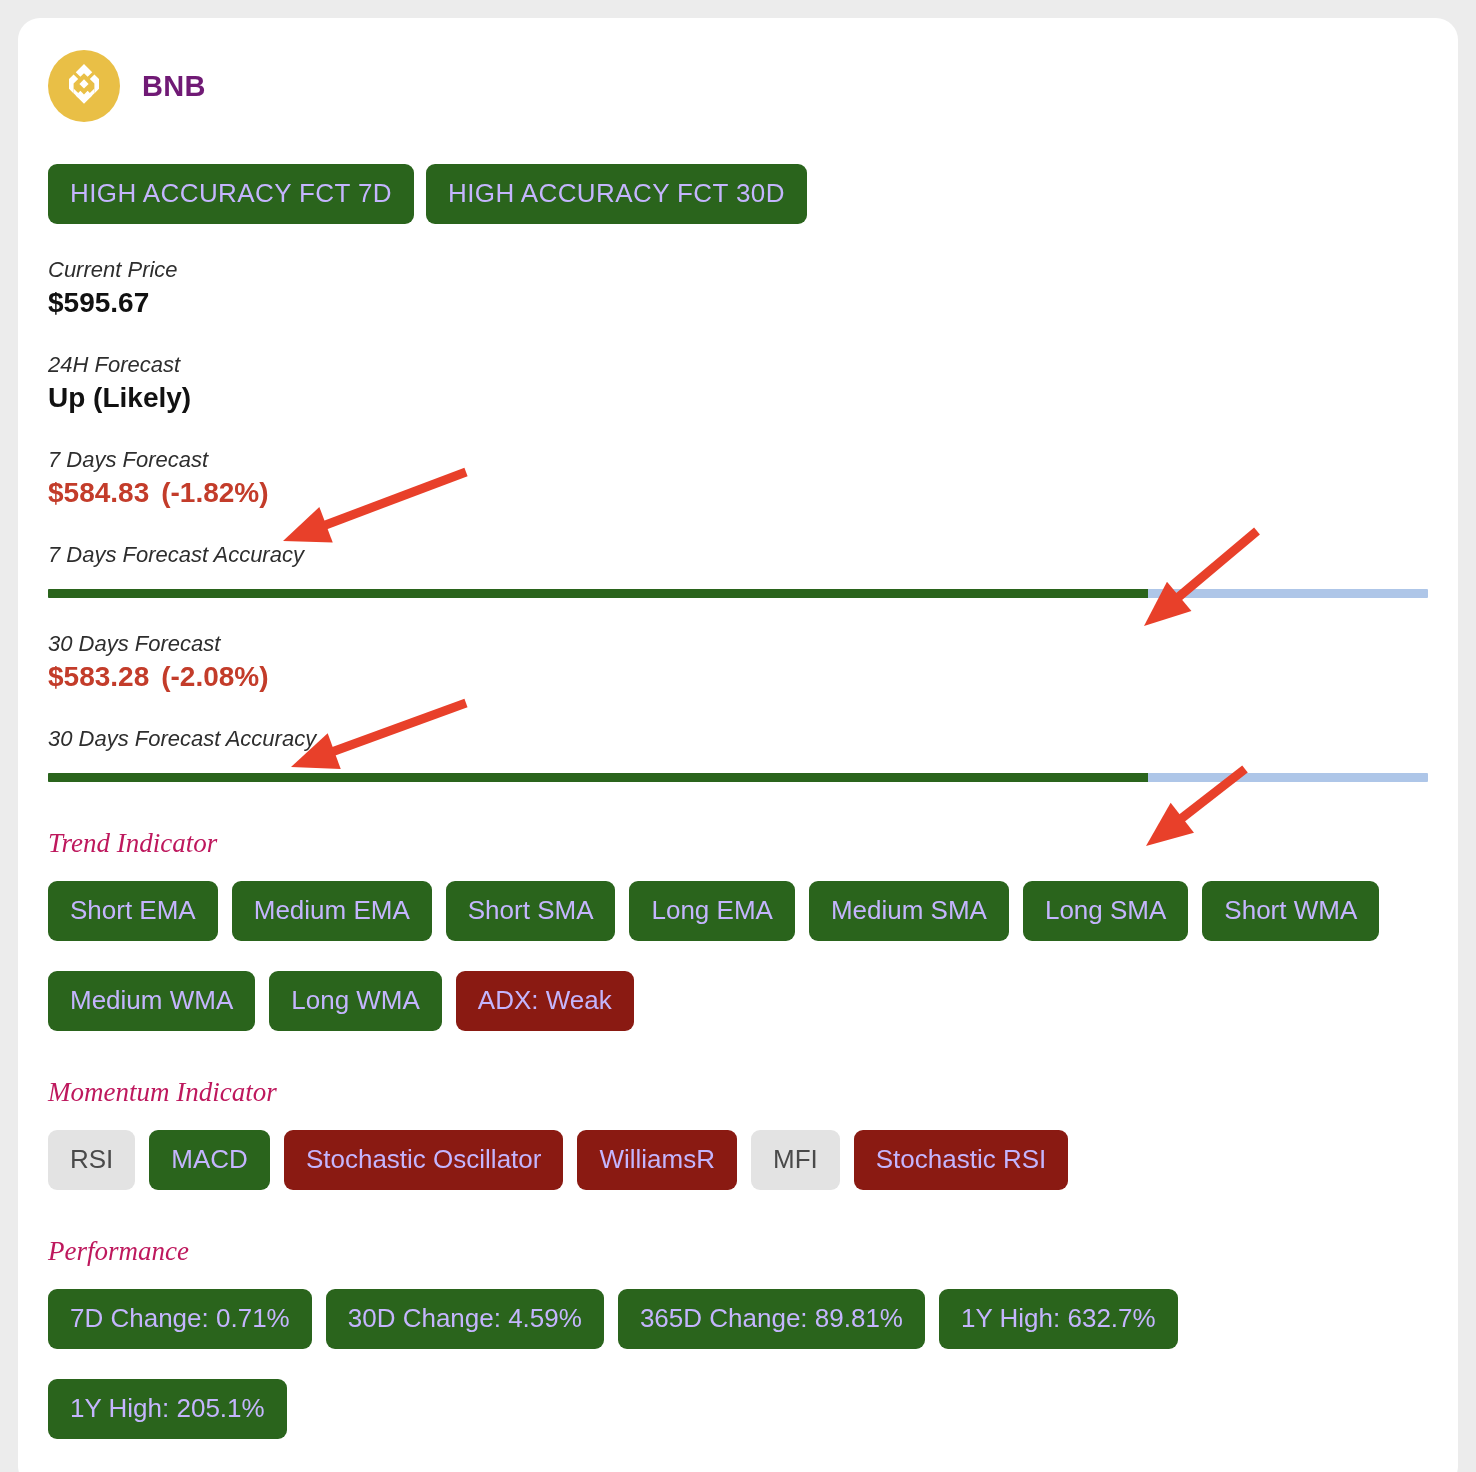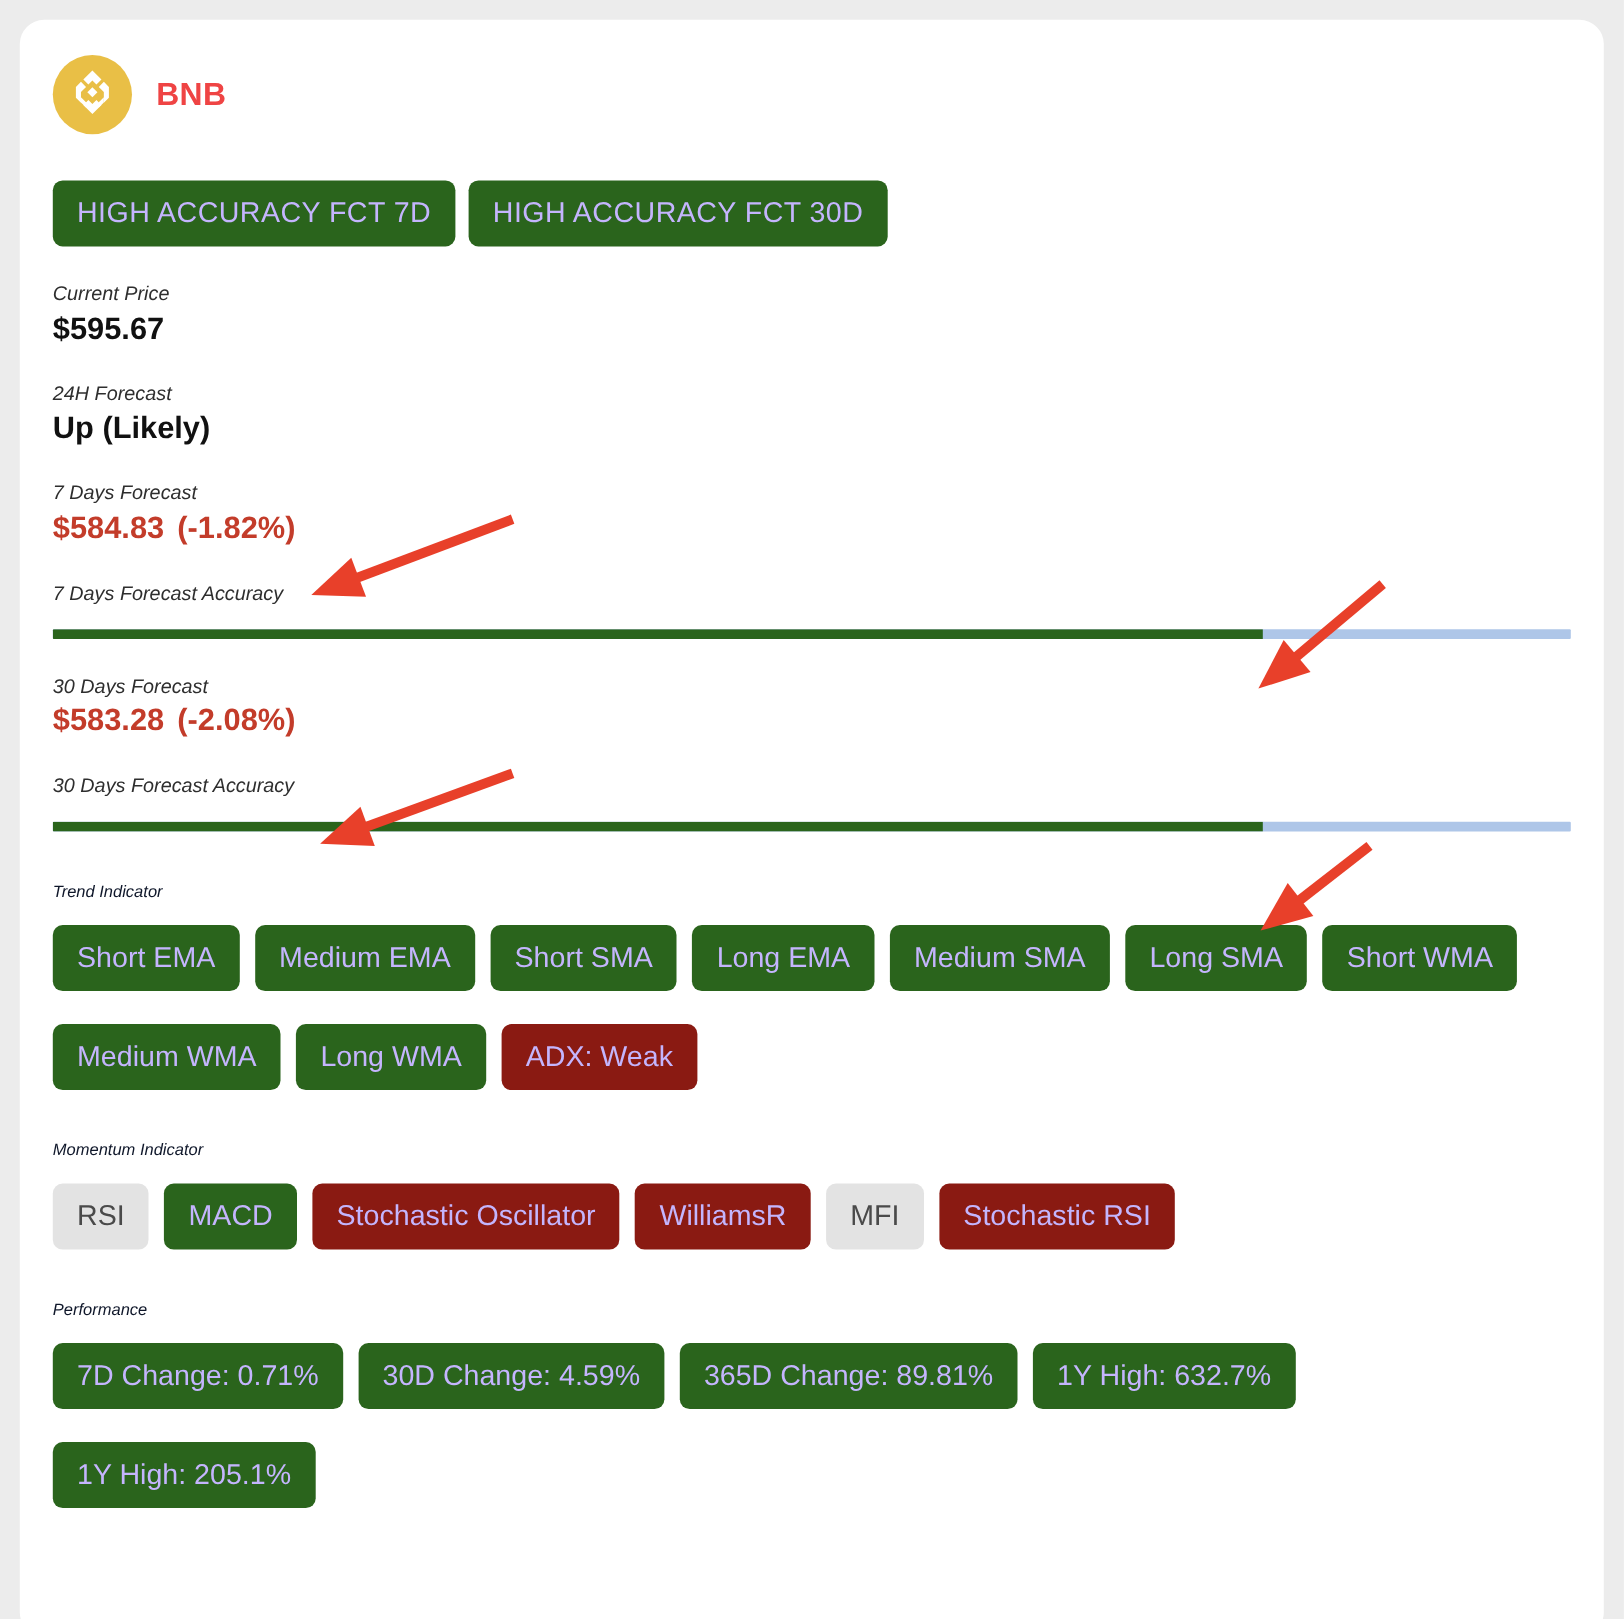--- a/index.html
+++ b/index.html
@@ -33,21 +33,21 @@
   .coin-logo {
     width: 72px; height: 72px;
     border-radius: 50%;
     background: #e9bf46;
     display: flex; align-items: center; justify-content: center;
     flex: 0 0 auto;
   }
   .coin-name {
     font-size: 29px;
     font-weight: bold;
-    color: #ef4444;
+    color: #701a75;
     letter-spacing: .3px;
   }
 
   
   .badge-row {
     display: flex;
     flex-wrap: wrap;
     gap: 12px;
     margin-top: 42px;
   }
@@ -65,21 +65,21 @@
   .badge.green   { background: #2a641c; }
   .badge.maroon  { background: #8a1a12; }
   .badge.grey    { background: #e3e3e3; color: #4a4a4a; }
 
   .badge.caps { letter-spacing: .4px; }
 
   
   .field { margin-top: 34px; }
   .field-label {
     font-style: italic;
-    font-size: 18px;
+    font-size: 22px;
     color: #2e2e2e;
     line-height: 1.1;
   }
   .field-value {
     margin-top: 6px;
     font-size: 28px;
     font-weight: bold;
     color: #111111;
     line-height: 1.1;
   }
@@ -102,23 +102,24 @@
   .progress > .fill {
     position: absolute;
     left: 0; top: 0; bottom: 0;
     background: #2a641c;
   }
 
   
   .section { margin-top: 46px; }
   .section-title {
     font-style: italic;
-    font-size: 15px;
-    color: #0f172a;
+    font-size: 27px;
+    color: #be185d;
     margin-bottom: 22px;
+    font-family: Liberation Serif, serif;
   }
   .chips {
     display: flex;
     flex-wrap: wrap;
     gap: 30px 14px;
     max-width: 1380px;
   }
 
   
   .arrows {

